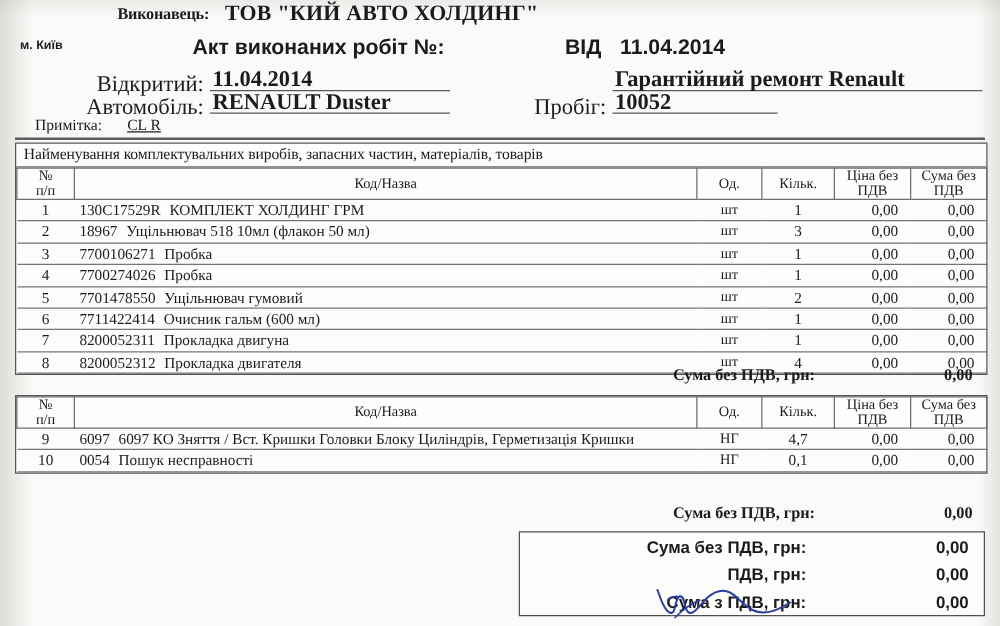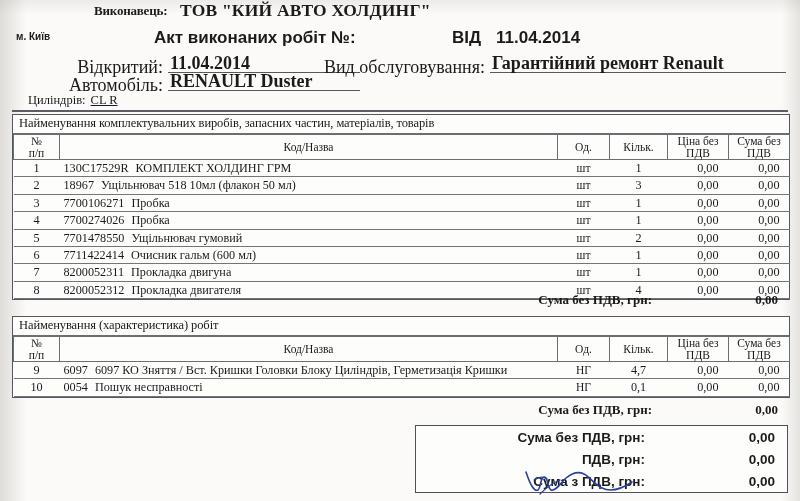--- a/index.html
+++ b/index.html
@@ -134,21 +134,21 @@
   .f-probeg { left: 490px; top: 74px;  width: 132px; }
 
   .f-open .flbl, .f-auto .flbl, .f-serv .flbl, .f-probeg .flbl { font-weight: normal; }
 
   .prymitka {
     position: absolute;
     left: 28px;
     top: 93px;
     font-size: 12.5px;
   }
-  .prymitka .pv { margin-left: 5px; text-decoration: underline; }
+  .prymitka .pv { margin-left: 20px; text-decoration: underline; }
 
   .hdr-rule {
     position: absolute;
     left: 12px;
     right: 12px;
     top: 110px;
     height: 1.6px;
     background: #5a5d61;
   }
 
@@ -280,27 +280,30 @@
     <span class="flbl">Відкритий:</span>
     <span class="fval">11.04.2014</span>
   </div>
 
   <div class="fieldline f-auto">
     <span class="flbl">Автомобіль:</span>
     <span class="fval">RENAULT Duster</span>
   </div>
 
   <div class="fieldline f-serv">
-    <span class="flbl">Вид обслуговування:</span>
     <span class="fval">Гарантійний ремонт Renault</span>
   </div>
 
+  <div class="fieldline f-probeg">
+    <span class="flbl">Пробіг:</span>
+    <span class="fval">10052</span>
+  </div>
 
   <div class="prymitka">
-    <span>Циліндрів:</span><span class="pv">CL R</span>
+    <span>Примітка:</span><span class="pv">CL R</span>
   </div>
 
   <div class="hdr-rule"></div>
 
   <div class="doc-table" style="top:114px;">
     <div class="band">Найменування комплектувальних виробів, запасних частин, матеріалів, товарів</div>
     <table class="grid">
       <colgroup>
         <col class="c-num">
           <col class="c-name">
@@ -396,21 +399,20 @@
         </tbody>
     </table>
   </div>
 
   <div class="subtotal-row" style="top:289px;">
     <span class="st-lbl">Сума без ПДВ, грн:</span>
     <span class="st-val">0,00</span>
   </div>
 
   <div class="doc-table" style="top:316px;">
-    <div class="band">Найменування (характеристика) робіт</div>
     <table class="grid">
       <colgroup>
         <col class="c-num">
           <col class="c-name">
           <col class="c-unit">
           <col class="c-qty">
           <col class="c-price">
           <col class="c-sum">
       </colgroup>
       <tbody>

